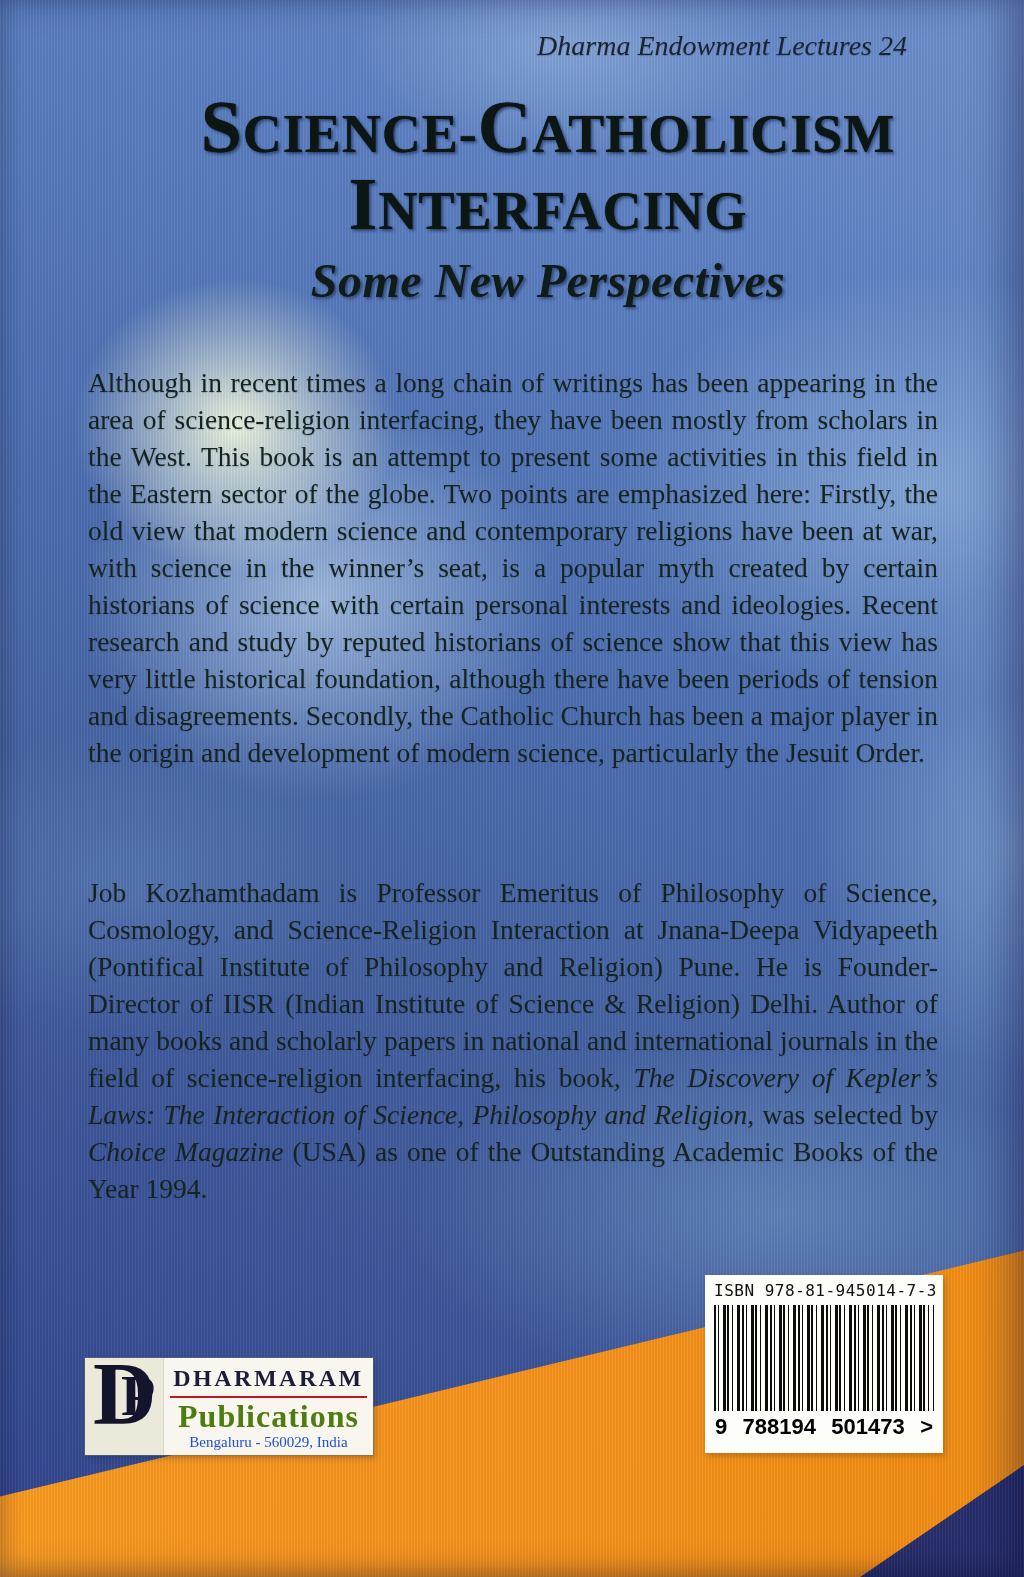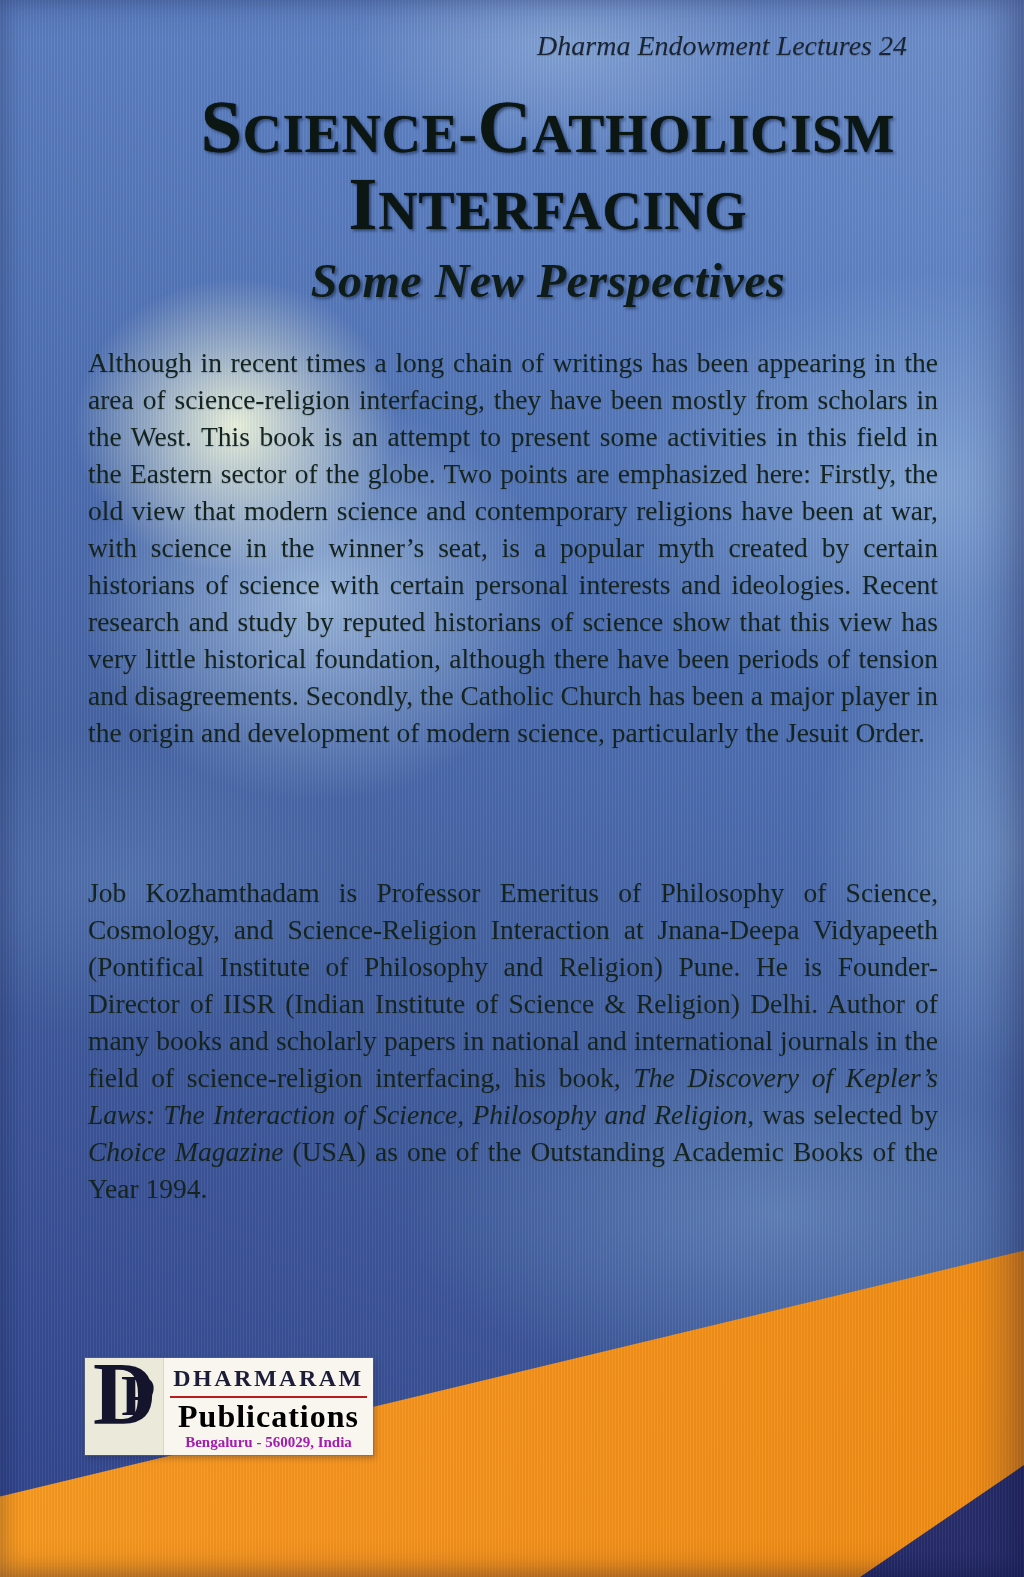--- a/index.html
+++ b/index.html
@@ -58,21 +58,21 @@
     text-shadow:2px 2px 3px rgba(10,25,55,0.5);
     letter-spacing:0.5px;line-height:1.0;font-style:italic;
   }
   
   .body-par{
     position:absolute;left:88px;width:850px;margin:0;
     font-size:27.5px;line-height:37px;color:#16241f;
     text-align:justify;
     text-shadow:0 1px 1px rgba(50,80,120,0.25);
   }
-  .syn{top:344px;}
+  .syn{top:364px;}
   .bio{top:874px;}
   .b{font-weight:normal;}
   .i{font-style:italic;}
   
   .pub-box{
     position:absolute;left:85px;top:1358px;width:288px;height:97px;
     background:#f8f6ee;display:flex;
     box-shadow:0 0 0 1px rgba(110,110,95,0.45), 2px 3px 6px rgba(20,25,60,0.3);
   }
   .monogram{
@@ -85,22 +85,22 @@
   }
   .mono-p{
     position:absolute;left:36px;top:8px;
     font-size:56px;font-weight:bold;color:#14142c;line-height:1.1;
   }
   .pub-text{flex:1;display:flex;flex-direction:column;align-items:center;justify-content:center;padding:0 6px;}
   .pub-name{
     width:100%;text-align:center;font-size:24px;font-weight:bold;color:#1d1d3a;
     letter-spacing:2.5px;padding:3px 0 4px;border-bottom:2px solid #b91c1c;
   }
-  .pub-sub{font-size:32px;font-weight:600;color:#000000;line-height:1.05;margin-top:2px;letter-spacing:1px;}
-  .pub-city{font-size:15px;font-weight:bold;color:#a21caf;line-height:1.1;}
+  .pub-sub{font-size:32px;font-weight:600;color:#4d7c0f;line-height:1.05;margin-top:2px;letter-spacing:1px;}
+  .pub-city{font-size:15px;font-weight:normal;color:#1d4ed8;line-height:1.1;}
   
   .isbn-box{
     position:absolute;left:705px;top:1275px;width:238px;height:178px;
     background:#fdfdfa;box-sizing:border-box;padding:6px 9px 5px;
     box-shadow:2px 3px 6px rgba(40,30,0,0.25);
   }
   .isbn-label{
     font-family:"DejaVu Sans Mono", monospace;
     font-size:16px;letter-spacing:0.5px;color:#101010;white-space:nowrap;
   }
@@ -148,15 +148,25 @@
       <span class="mono-d">D</span>
       <span class="mono-p">P</span>
     </div>
     <div class="pub-text">
       <div class="pub-name">DHARMARAM</div>
       <div class="pub-sub">Publications</div>
       <div class="pub-city">Bengaluru - 560029, India</div>
     </div>
   </div>
 
+  <div class="isbn-box">
+    <div class="isbn-label">ISBN 978-81-945014-7-3</div>
+    <div class="bars"></div>
+    <div class="digits">
+      <span>9</span>
+      <span>788194</span>
+      <span>501473</span>
+      <span>&gt;</span>
+    </div>
+  </div>
 
   <div class="edge-shade"></div>
 </div>
 
 </body></html>

